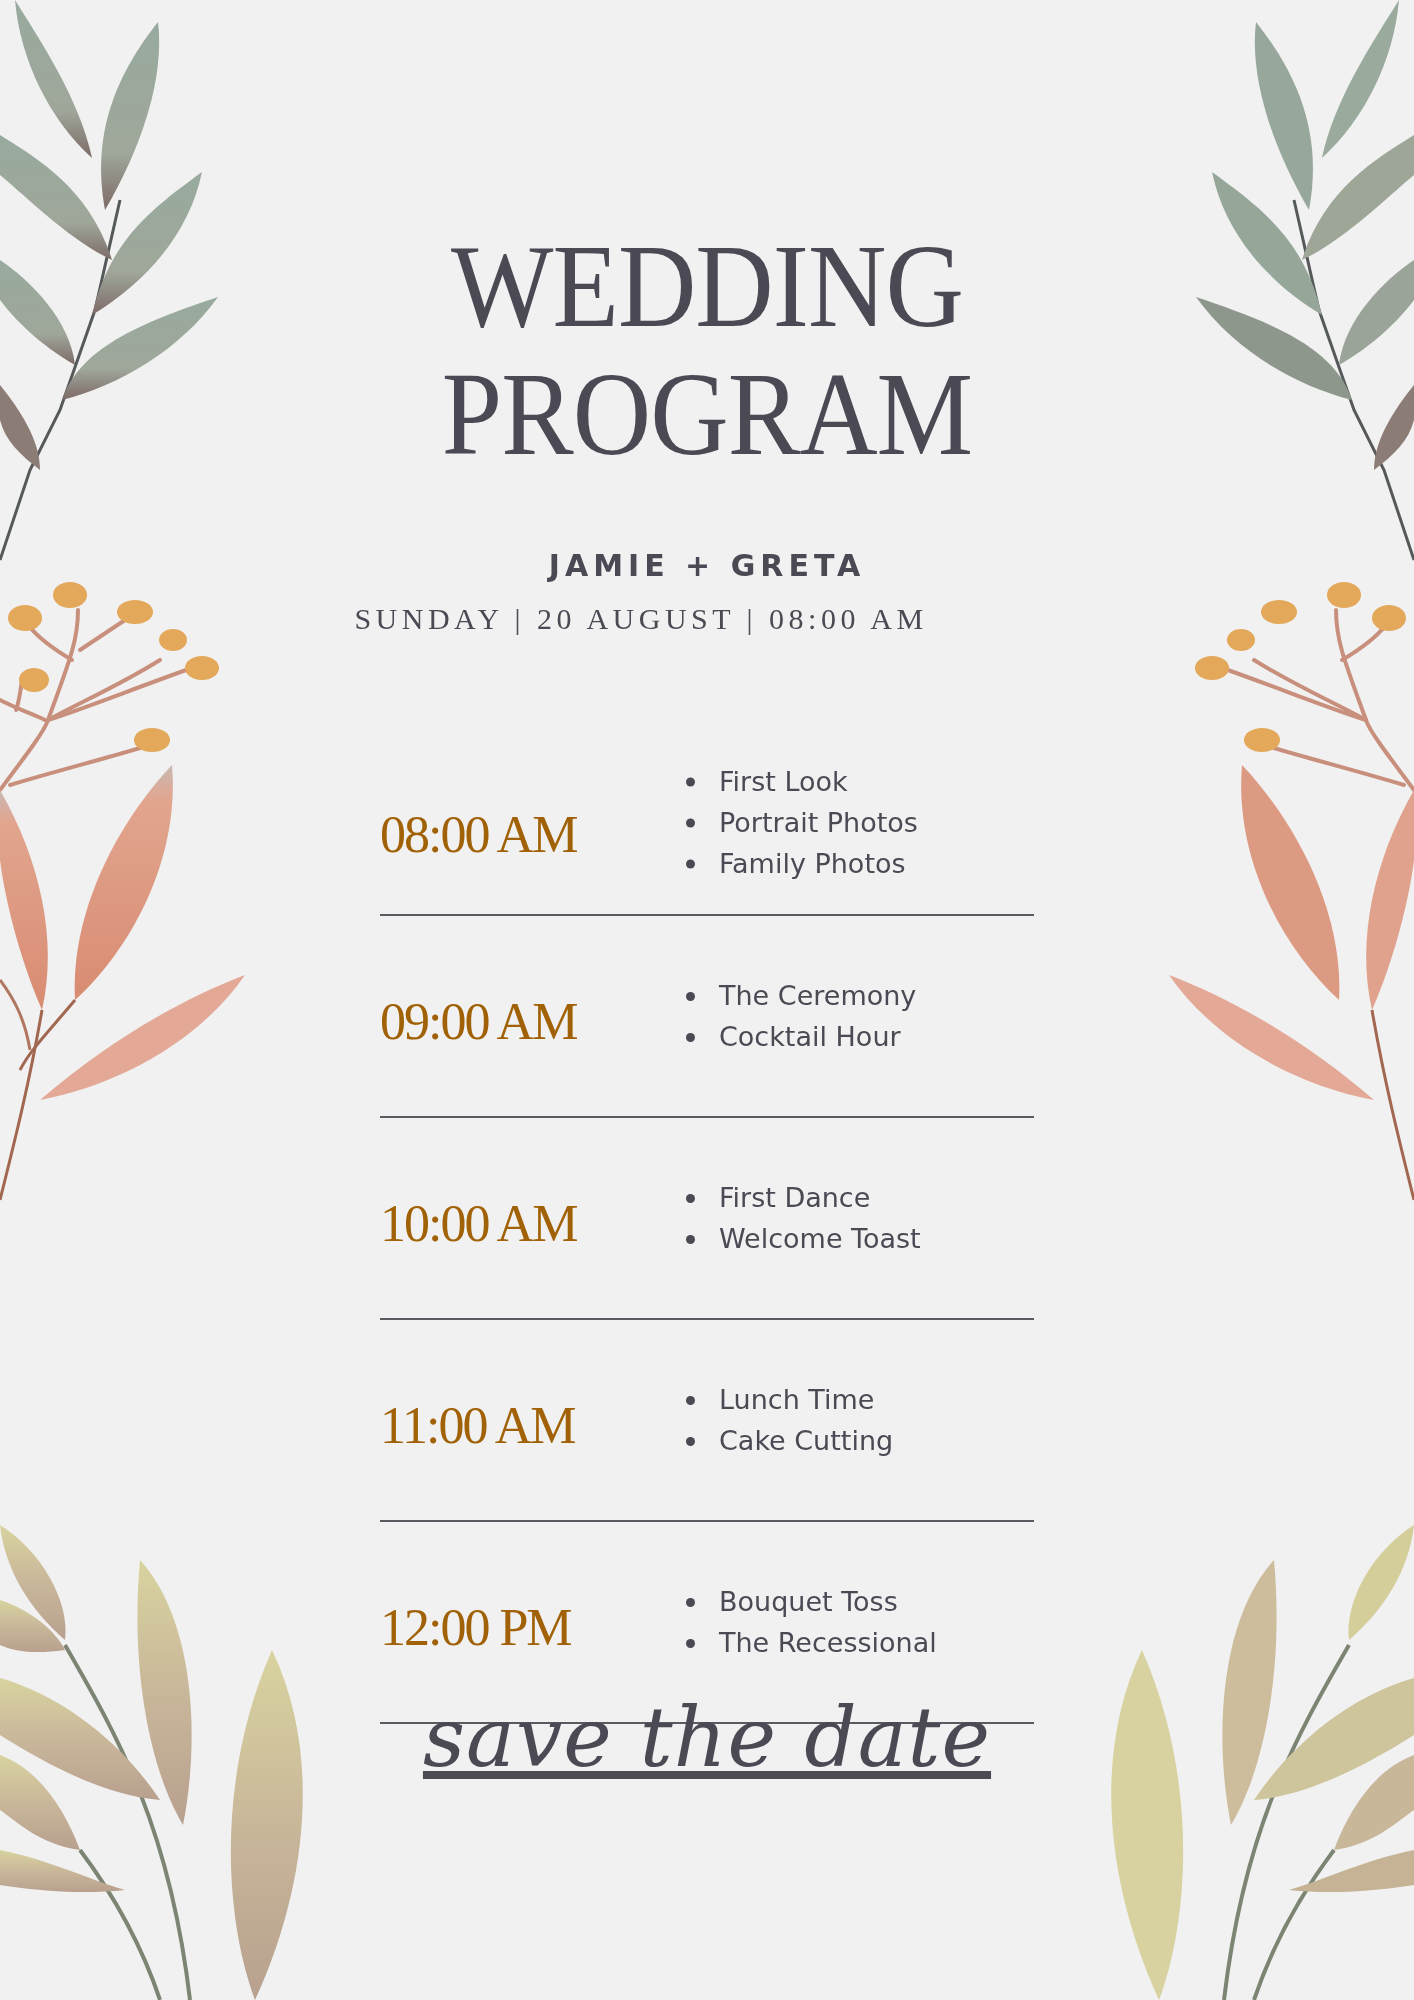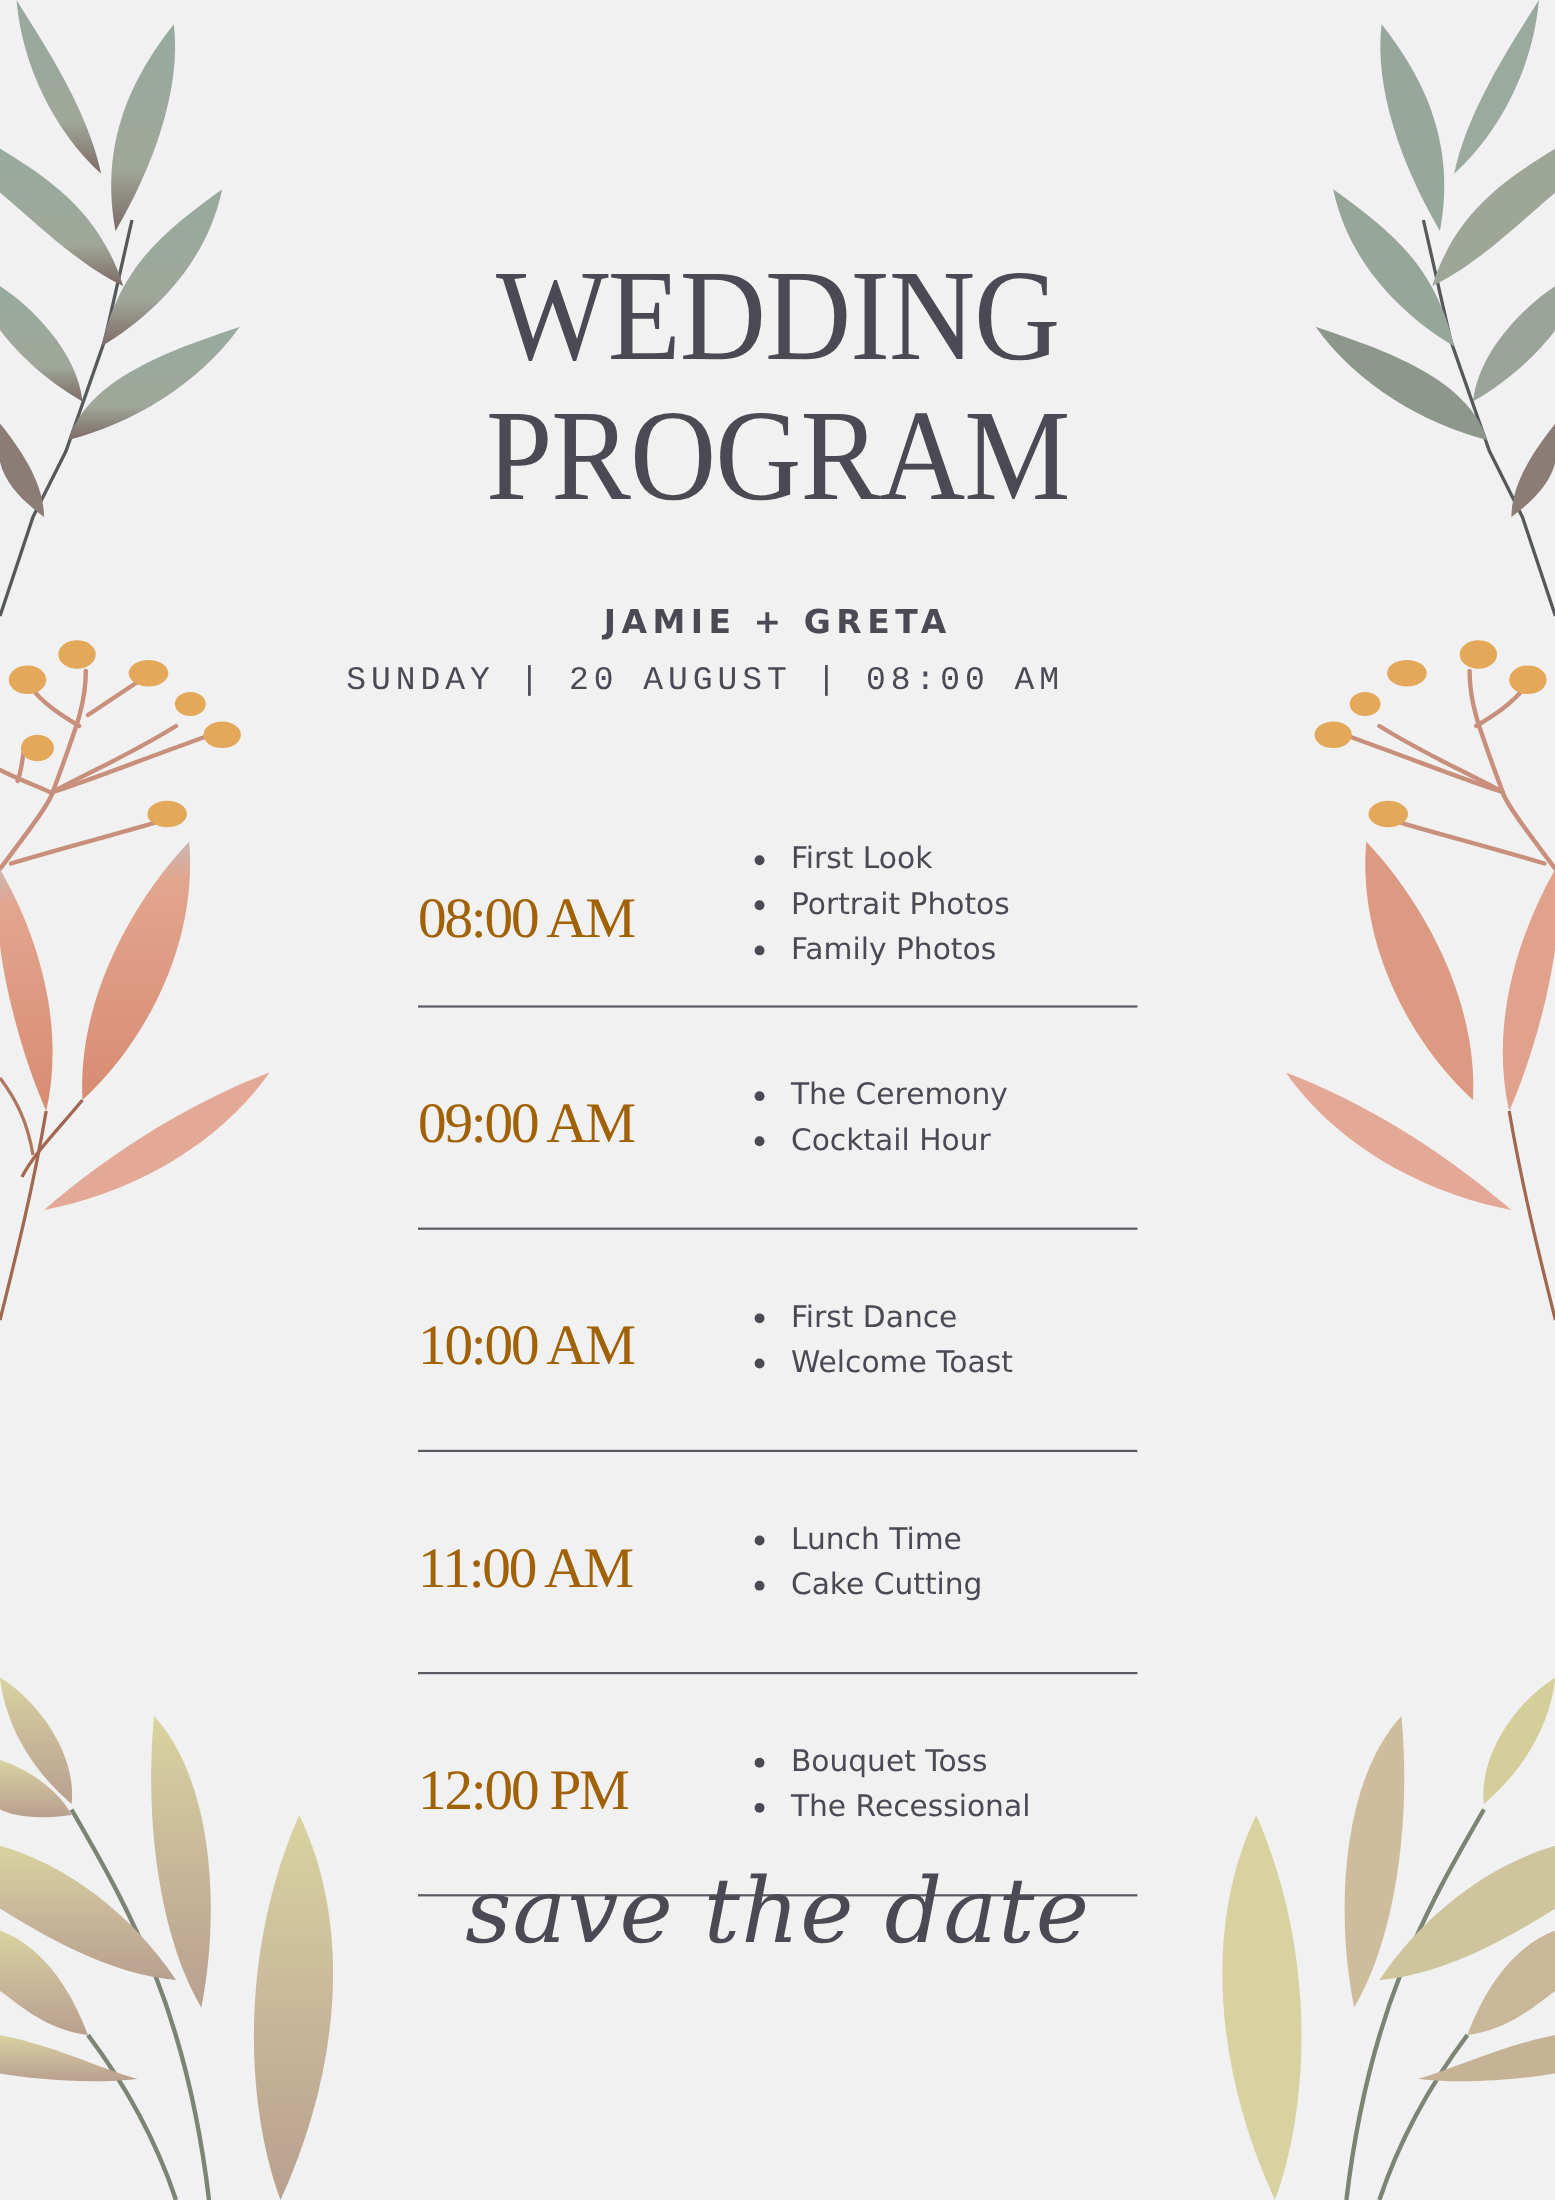--- a/index.html
+++ b/index.html
@@ -1,29 +1,29 @@
 <!DOCTYPE html>
 <html><head>
 <meta charset="utf-8">
 <style>
   html, body { margin:0; padding:0; }
   body { width:1414px; height:2000px; background:#f1f1f1; position:relative; overflow:hidden; font-family:"Liberation Sans", sans-serif; color:#4b4954; }
   .deco { position:absolute; }
   .title { position:absolute; left:0; width:1414px; text-align:center; font-family:"Liberation Serif", "DejaVu Serif", serif; color:#4b4954; font-size:118px; line-height:1; letter-spacing:-1px; transform:scaleX(0.92); transform-origin:center; }
   .names { position:absolute; top:548px; left:0; width:1414px; text-align:center; font-family:"DejaVu Sans", sans-serif; font-weight:bold; font-size:30px; letter-spacing:5px; color:#4b4954; }
-  .date { position:absolute; top:602px; left:0; width:1282px; text-align:center; font-family:Liberation Mono, monospace; font-size:30px; letter-spacing:4.5px; color:#4b4954; font-weight:300; }
+  .date { position:absolute; top:602px; left:0; width:1282px; text-align:center; font-family:Liberation Serif, serif; font-size:30px; letter-spacing:4.5px; color:#4b4954; font-weight:300; }
   .schedule { position:absolute; left:380px; top:744px; width:654px; }
   .row { position:relative; height:202px; border-bottom:2px solid #5b5962; box-sizing:border-box; }
   .row:first-child { height:172px; }
   .time { position:absolute; left:0; top:50%; transform:translateY(-40%); font-family:"Liberation Serif", serif; font-size:52px; letter-spacing:-2px; color:#a16207; }
   .items { position:absolute; left:306px; top:50%; transform:translateY(-50%); margin:0; padding:0; list-style:none; }
   .items li { font-family:"DejaVu Sans", sans-serif; font-size:27px; line-height:41px; color:#4b4954; position:relative; padding-left:33px; white-space:nowrap; }
   .items li .dot { position:absolute; left:0; top:17px; width:9px; height:9px; border-radius:50%; background:#4b4954; }
   .row.r1 .items { top:46%; }
-  .script { position:absolute; top:1690px; left:0; width:1414px; text-align:center; font-family:"DejaVu Serif", serif; font-style:italic; font-size:82px; color:#4b4954; letter-spacing:1px; }
+  .script { position:absolute; top:1690px; left:0; width:1414px; text-align:center; font-family:"DejaVu Serif", serif; font-style:italic; font-size:82px; color:#4b4954; letter-spacing:1px;text-decoration:underline; }
 </style>
 </head>
 <body>
 
 <svg class="deco" style="left:0;top:0" width="240" height="580" viewBox="0 0 240 580">
   <defs>
     <linearGradient id="sg" x1="0" y1="0" x2="0" y2="1">
         <stop offset="0" stop-color="#98aa9e"></stop>
         <stop offset="0.7" stop-color="#9fa79a"></stop>
         <stop offset="1" stop-color="#7d6a66"></stop>

